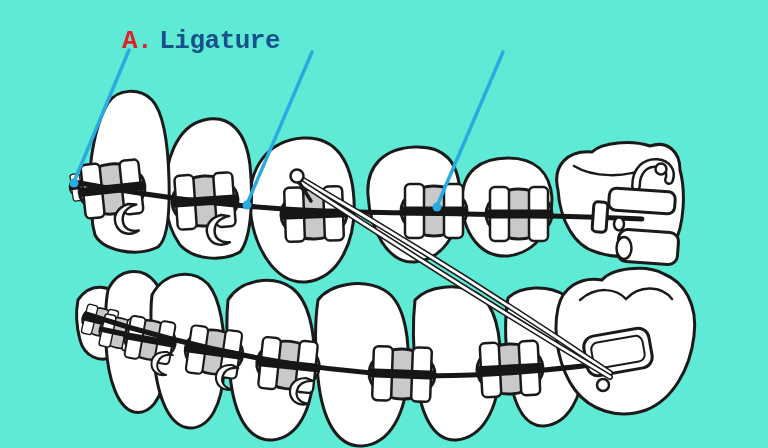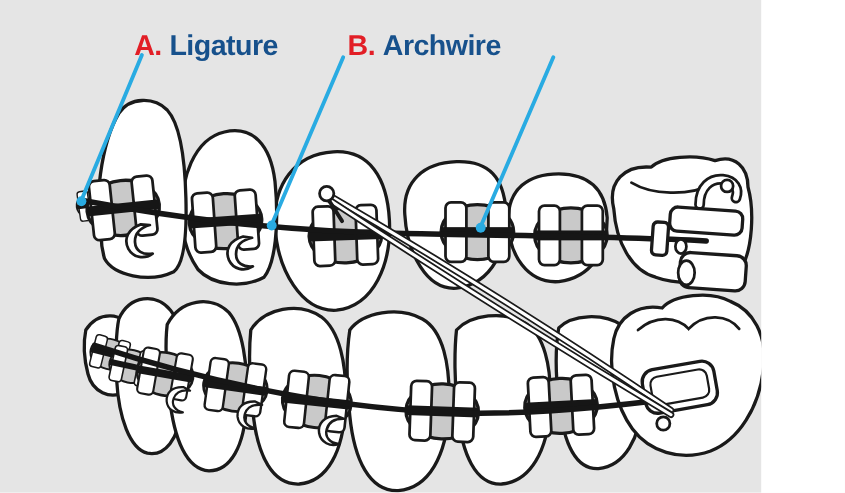--- a/index.html
+++ b/index.html
@@ -1,17 +1,17 @@
 <!DOCTYPE html>
 <html><head>
 <meta charset="utf-8">
 <style>
   html,body{margin:0;padding:0;background:#fff;}
-  #stage{position:relative;width:692px;height:448px;background:#e5e5e5;overflow:hidden;
-         font-family:Liberation Sans, sans-serif;}
+  #stage{position:relative;width:768px;height:448px;background:#5eead4;overflow:hidden;
+         font-family:Liberation Mono, monospace;}
   #art{position:absolute;left:0;top:0;}
   
   .tooth{fill:#ffffff;stroke:#1a1a1a;stroke-width:3;stroke-linejoin:round;}
   .detail{fill:none;stroke:#1a1a1a;stroke-width:2.5;stroke-linecap:round;}
   .wire{fill:none;stroke:#161616;stroke-width:5;stroke-linecap:round;}
   .shade{fill:#c9c9c9;stroke:#1a1a1a;stroke-width:3;}
   .wing{fill:#ffffff;stroke:#1a1a1a;stroke-width:2.5;}
   .slot{fill:#161616;}
   .curlp{fill:#ffffff;stroke:#1a1a1a;stroke-width:2.5;stroke-linejoin:round;}
   .tube{fill:#ffffff;stroke:#1a1a1a;stroke-width:3;}
@@ -134,17 +134,14 @@
       <line x1="312" y1="52" x2="247" y2="204" class="leader" stroke="#29abe2"></line>
       <circle cx="247" cy="205" r="4.5" fill="#29abe2"></circle>
       <line x1="503" y1="52" x2="437" y2="206" class="leader" stroke="#29abe2"></line>
       <circle cx="437" cy="207" r="4.5" fill="#29abe2"></circle>
     </g>
   </svg>
 
   <div class="label" style="left:122px;top:28px">
     <span class="letter">A.</span><span class="name">Ligature</span>
   </div>
-  <div class="label" style="left:316px;top:28px">
-    <span class="letter">B.</span><span class="name">Archwire</span>
-  </div>
 
 </div>
 
 </body></html>

